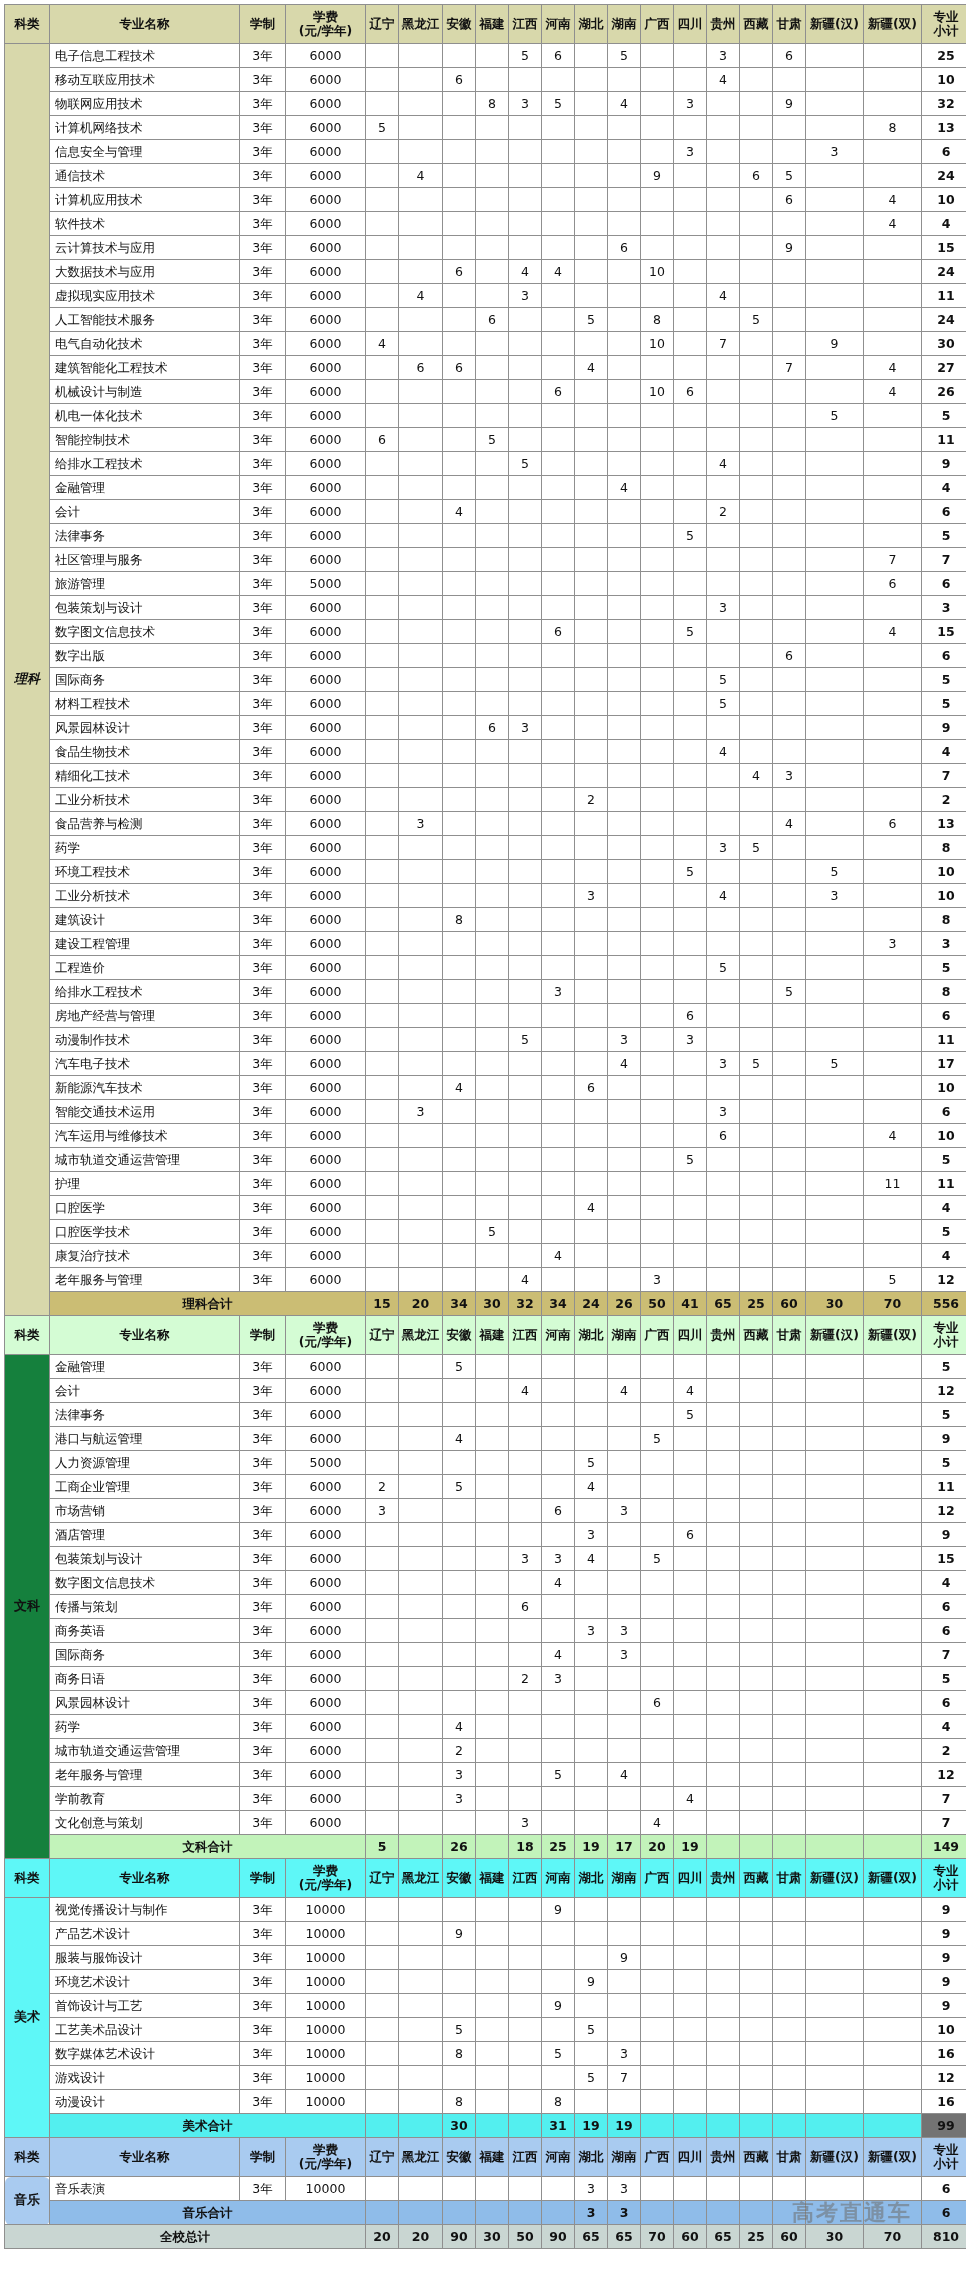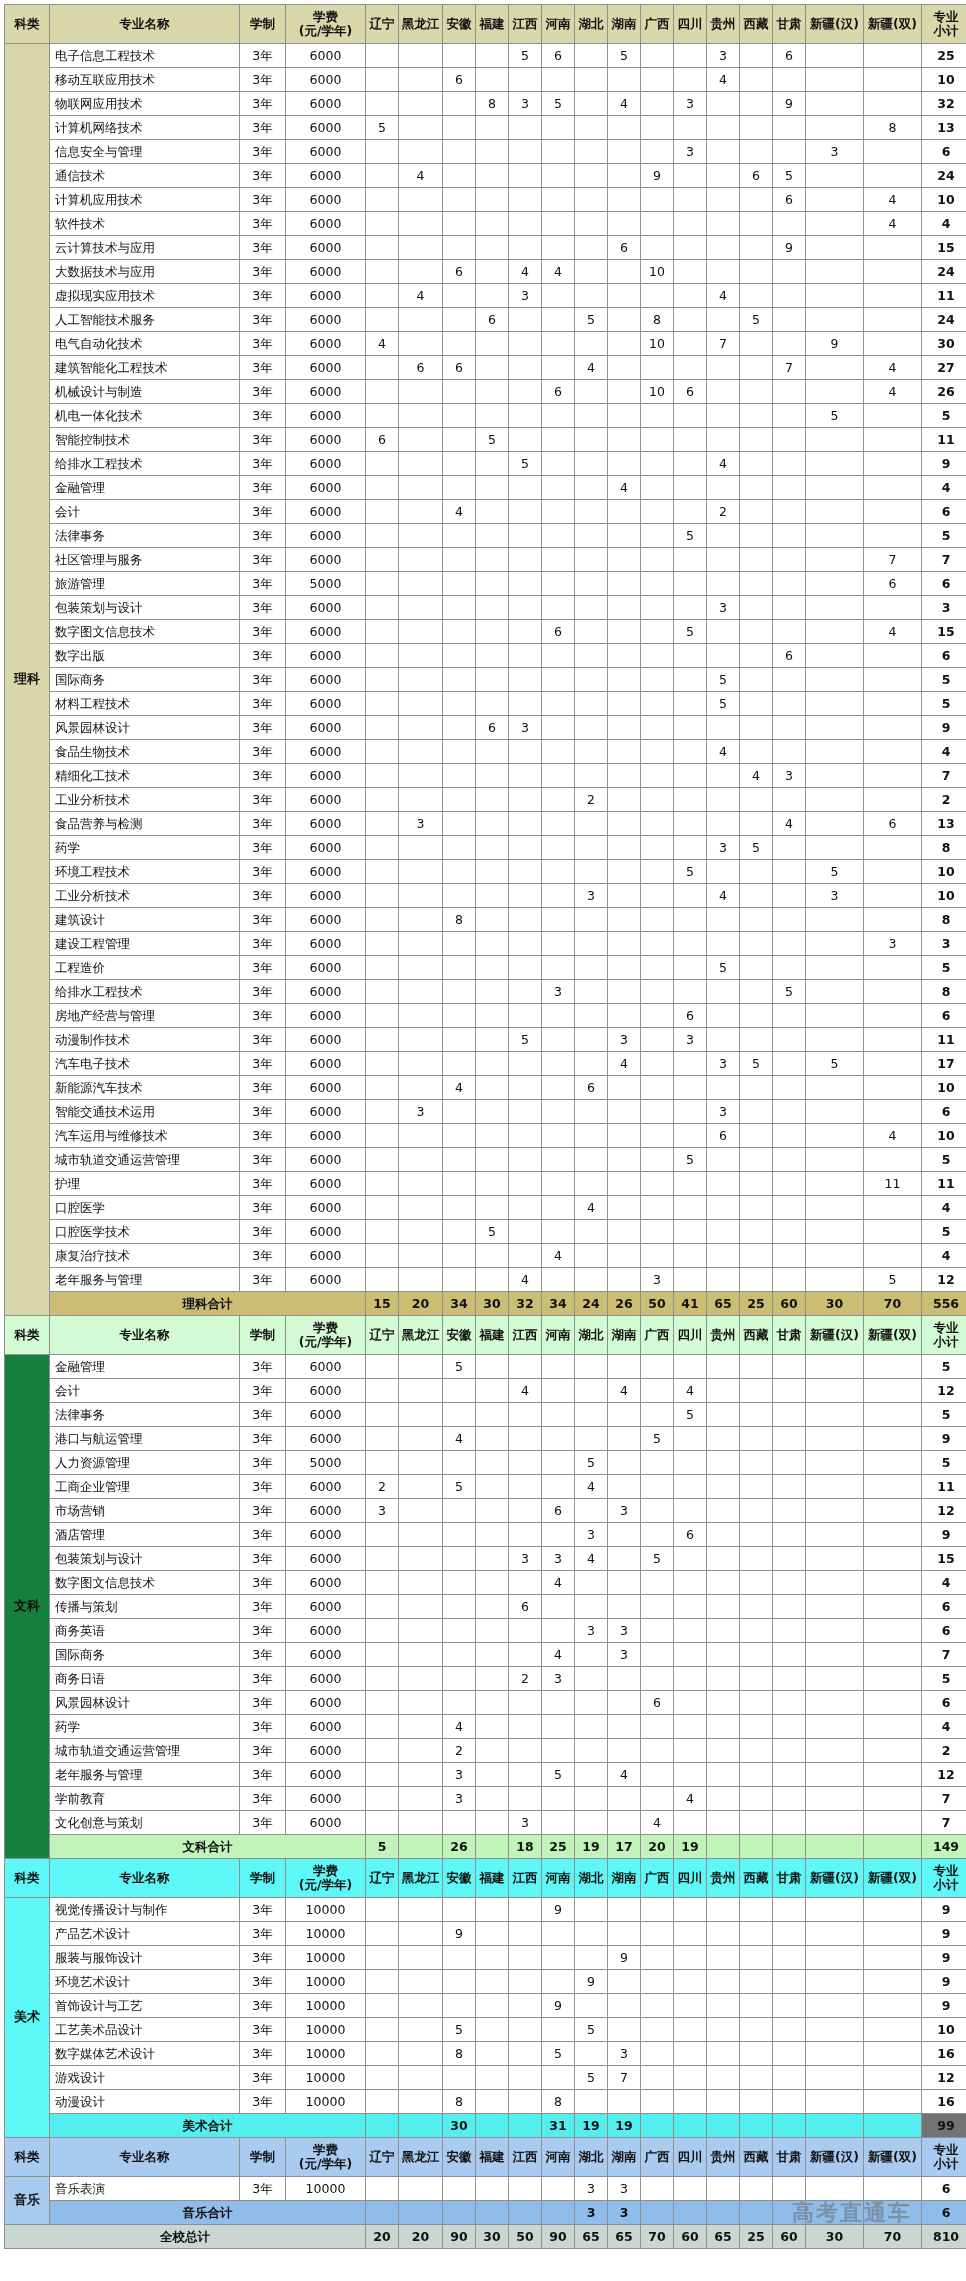--- a/index.html
+++ b/index.html
@@ -10,21 +10,21 @@
         overflow:hidden;}
   tr.hdr th{height:38px;font-weight:bold;white-space:pre-line;}
   td.name{text-align:left;padding-left:5px;white-space:nowrap;background:#fff;}
   td.num,td.dur,td.tui{background:#fff;}
   td.rowsub{font-weight:bold;background:#fff;}
   tr.subrow td{font-weight:bold;}
   td.sec{font-weight:bold;font-size:13px;}
   .sci  td.sec{background:#d2d2a0;}
   .lib  td.sec{background:#ccf8cc;}
   .art  td.sec{background:#5ef7f7;}
-  .mus  td.sec{background:#a9cbf0;}
+  .mus  td.sec{background:#a9cbf0;border-radius:6px;}
   tr.grand td{background:#c9d6d2;font-weight:bold;}
   #watermark{position:absolute;top:2194px;right:58px;font-size:22px;font-weight:bold;
              color:rgba(110,110,110,.55);letter-spacing:2px;pointer-events:none;}
 </style>
 </head>
 <body>
 
 <div id="wrap">
   <table>
     <colgroup>
@@ -68,21 +68,21 @@
           <th style="background: rgb(216, 216, 171);">四川</th>
           <th style="background: rgb(216, 216, 171);">贵州</th>
           <th style="background: rgb(216, 216, 171);">西藏</th>
           <th style="background: rgb(216, 216, 171);">甘肃</th>
           <th style="background: rgb(216, 216, 171);">新疆(汉)</th>
           <th style="background: rgb(216, 216, 171);">新疆(双)</th>
           <th style="background: rgb(216, 216, 171);">专业
 小计</th>
         </tr>
         <tr class="data sci">
-          <td class="sec" rowspan="53" style="background: rgb(216, 216, 171);">理科</td>
+          <td class="sec" rowspan="53" style="background: rgb(216, 216, 171); font-style: italic;">理科</td>
           <td class="name">电子信息工程技术</td>
           <td class="dur">3年</td>
           <td class="tui">6000</td>
           <td class="num"></td>
           <td class="num"></td>
           <td class="num"></td>
           <td class="num"></td>
           <td class="num">5</td>
           <td class="num">6</td>
           <td class="num"></td>

